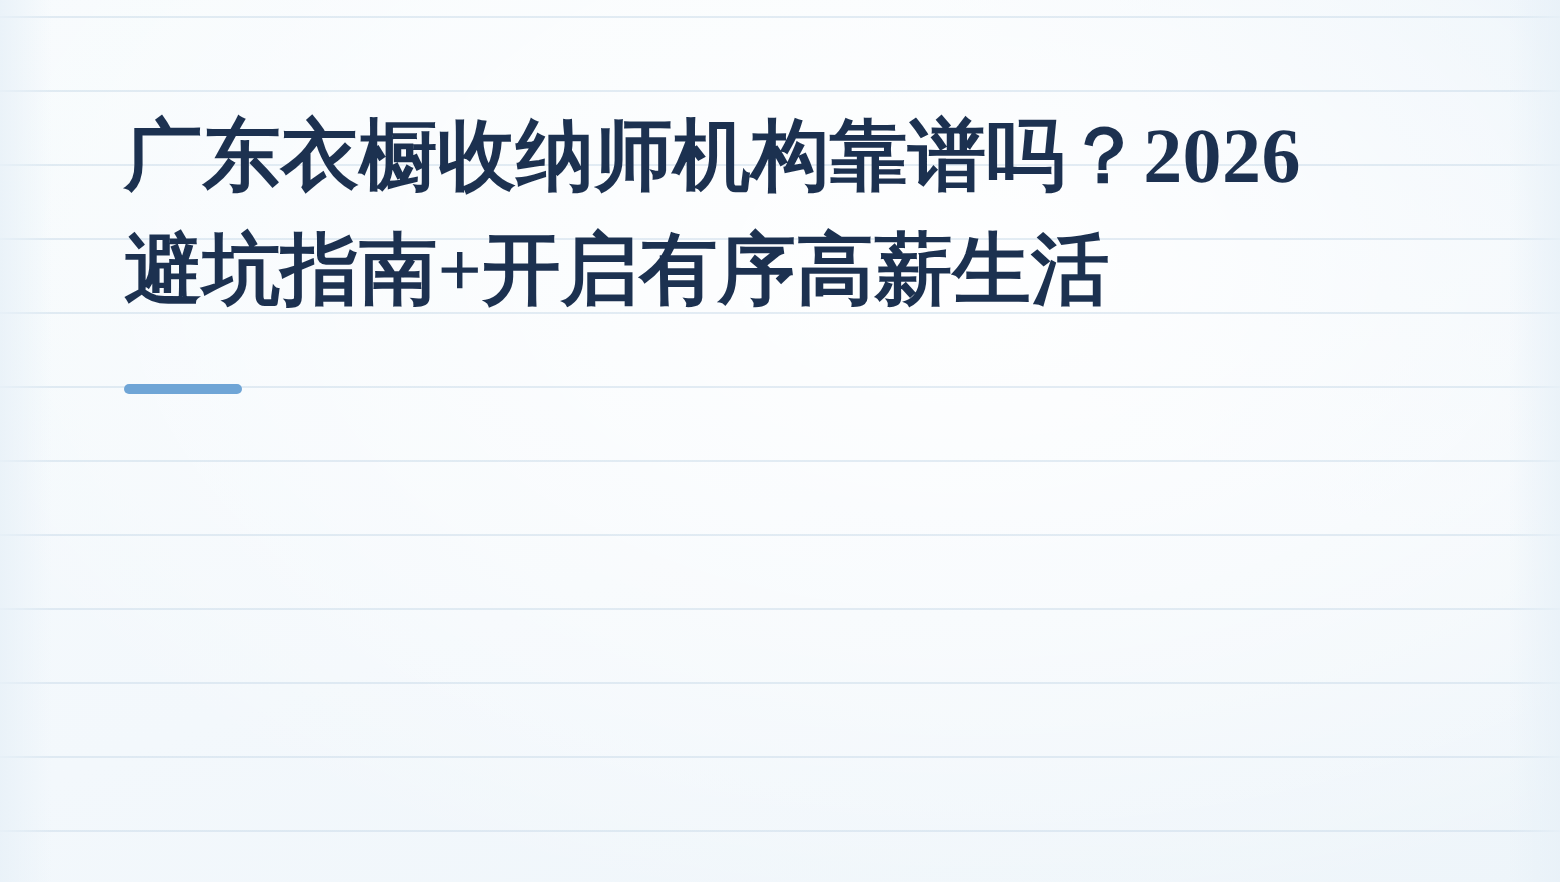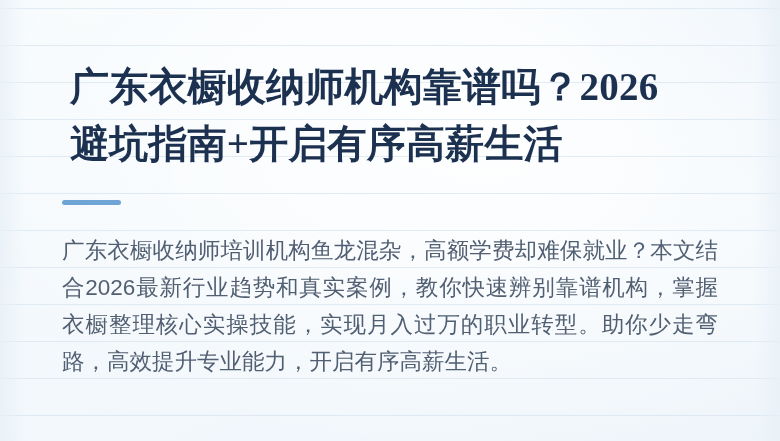--- a/index.html
+++ b/index.html
@@ -59,21 +59,21 @@
     pointer-events: none;
   }
 
   .content {
     position: relative;
     z-index: 3;
     padding: 0 62px;
   }
 
   .title {
-    margin: 8px;
+    margin: 0;
     padding-top: 50px;
     font-family: "Liberation Serif", "DejaVu Serif", serif;
     font-weight: 700;
     font-size: 39px;
     line-height: 57px;
     letter-spacing: 0.2px;
     color: #1c3150;
     max-width: 660px;
   }
   .title .t-line {
@@ -113,16 +113,15 @@
 
   <div class="content">
 
     <h1 class="title">
       <span class="t-line">广东衣橱收纳师机构靠谱吗？2026</span>
       <span class="t-line">避坑指南+开启有序高薪生活</span>
     </h1>
 
     <div class="divider"></div>
 
-    <p class="summary">广东衣橱收纳师培训机构鱼龙混杂，高额学费却难保就业？本文结合2026最新行业趋势和真实案例，教你快速辨别靠谱机构，掌握衣橱整理核心实操技能，实现月入过万的职业转型。助你少走弯路，高效提升专业能力，开启有序高薪生活。</p>
 
   </div>
 </div>
 
 </body></html>

